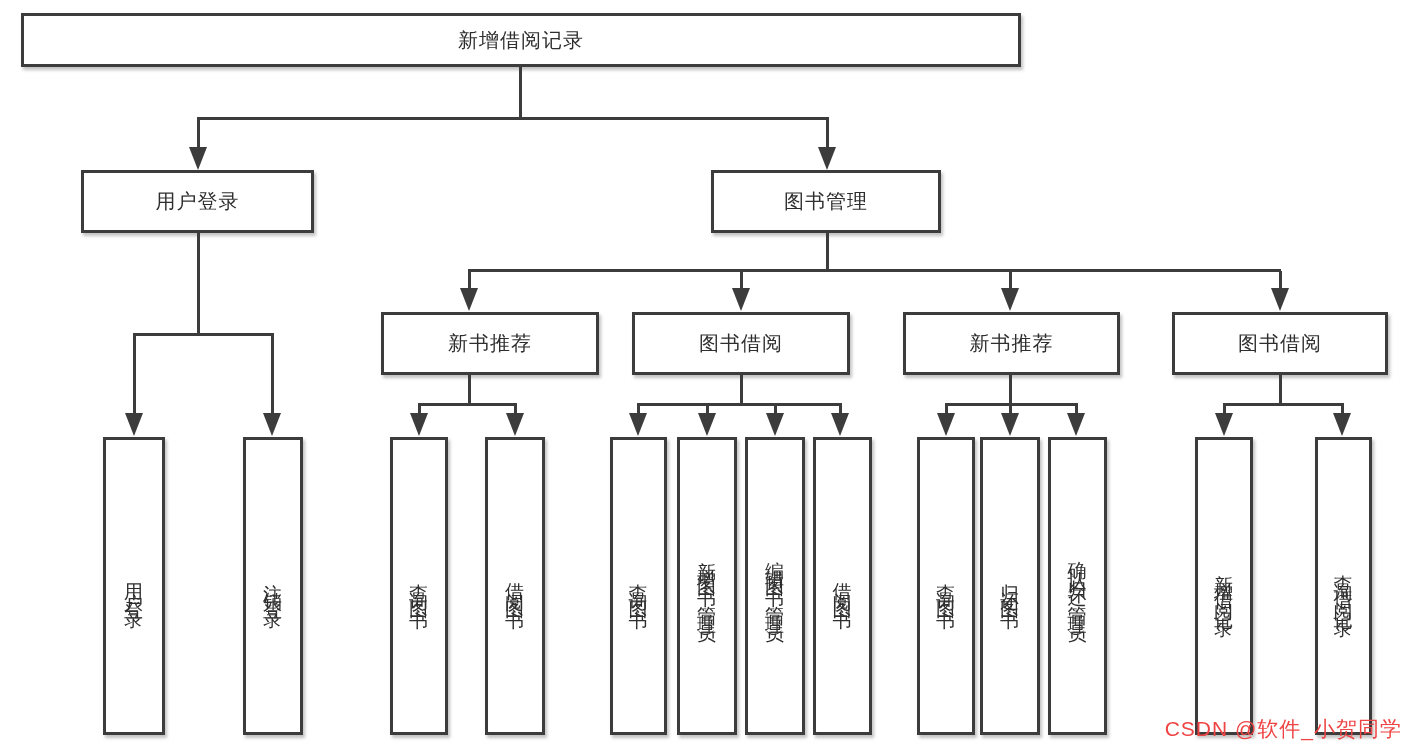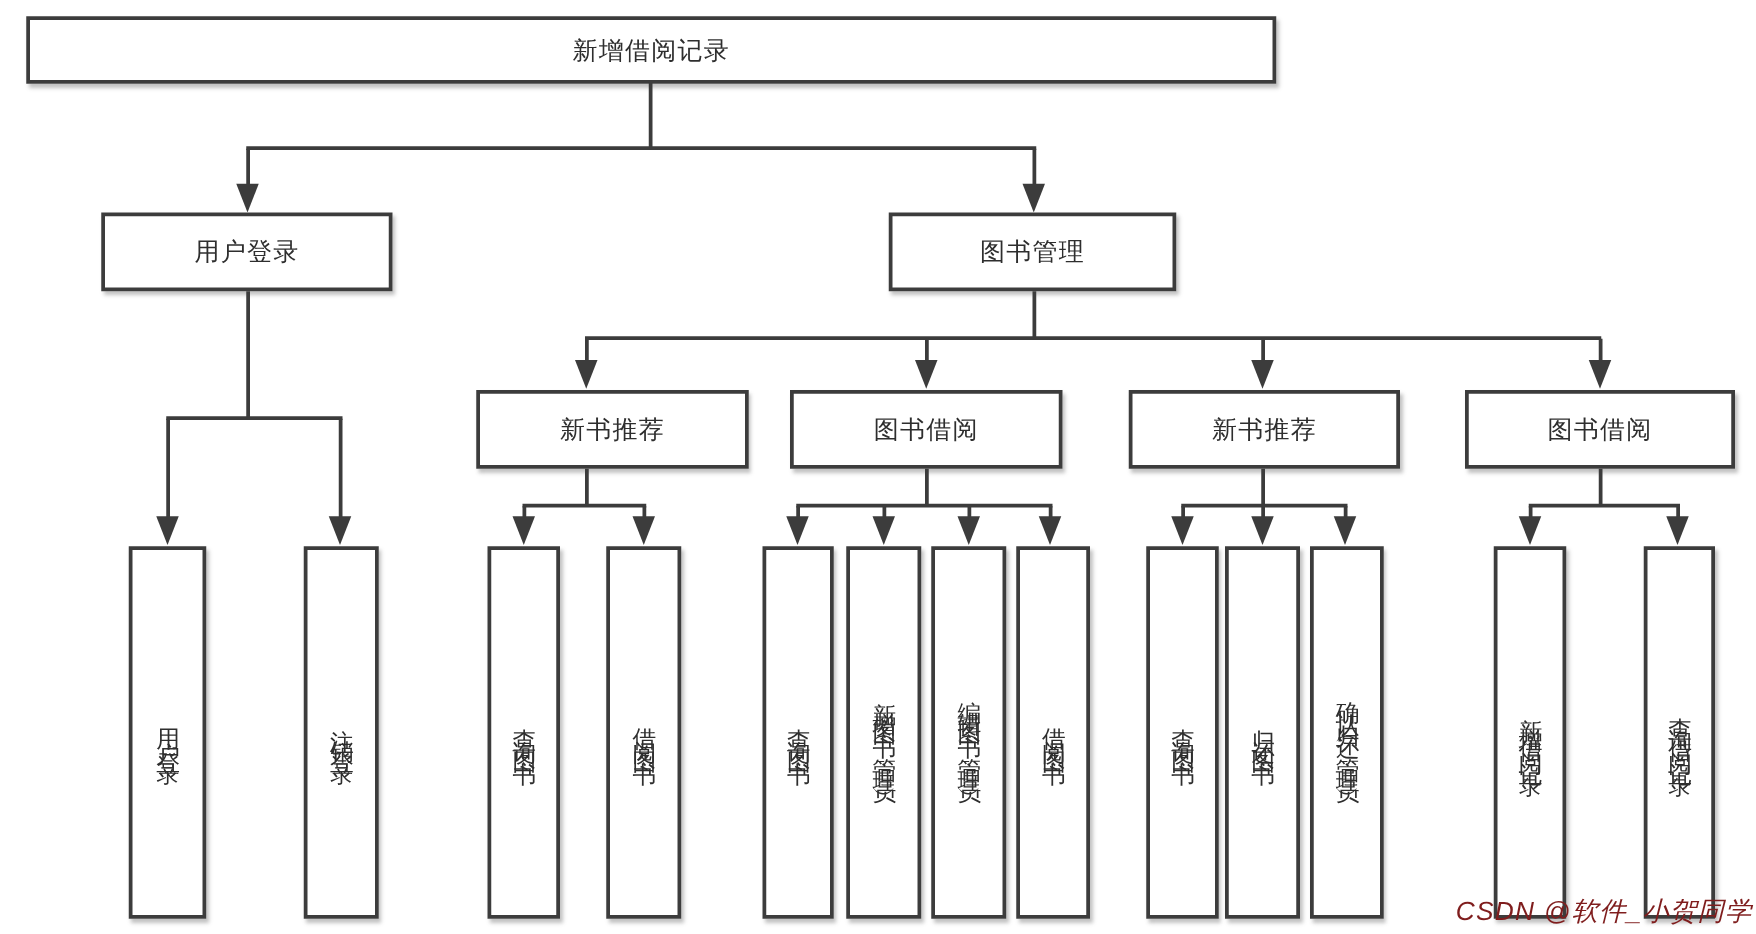--- a/index.html
+++ b/index.html
@@ -46,24 +46,23 @@
     height: 0;
     border-left: 9px solid transparent;
     border-right: 9px solid transparent;
     border-top: 23px solid #3c3c3c;
   }
   .watermark {
     position: absolute;
     right: 3px;
     bottom: 4px;
     font-size: 21px;
-    color: #7f1d1d;
+    color: #ef4444;
     letter-spacing: 1px;
     white-space: nowrap;
-    font-style: italic;
   }
 </style>
 </head>
 <body>
 
 <div id="stage">
 
   <div class="box" style="left:21px; top:13px; width:1000px; height:54px;">
     <span>新增借阅记录</span>
   </div>

